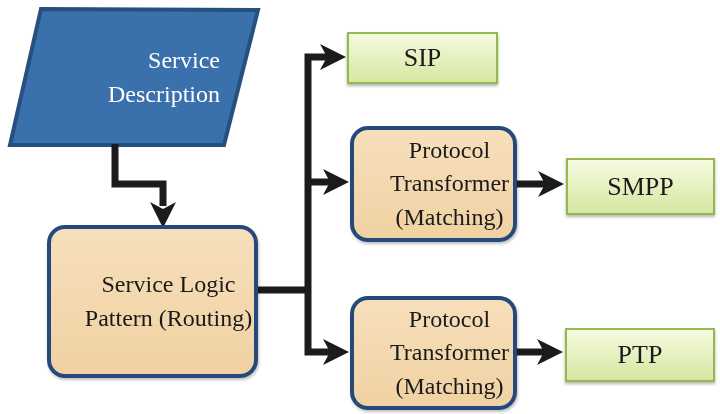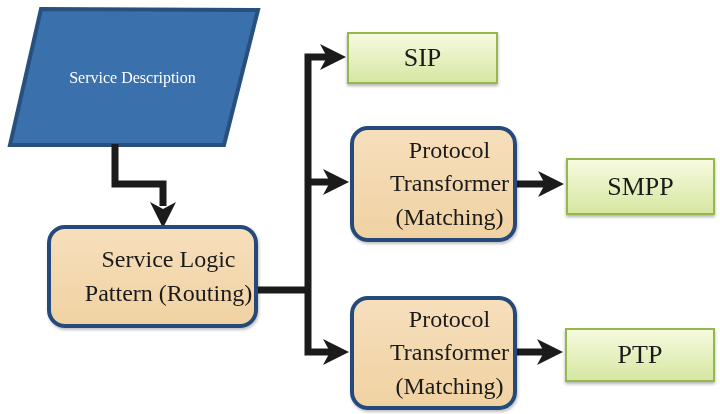--- a/index.html
+++ b/index.html
@@ -44,26 +44,26 @@
   .endpoint{
     background:linear-gradient(180deg,var(--endpoint-fill-top),var(--endpoint-fill-bottom));
     border:2px solid var(--endpoint-border);
     border-radius:0;
     box-shadow:0 2px 3px rgba(0,0,0,0.3);
     font-size:26px;
   }
   .input-label{
     position:absolute;z-index:1;
     display:flex;align-items:center;justify-content:center;
-    text-align:center;
+    text-align:right;
     color:var(--input-text);
-    font-size:16px;line-height:1.4;
+    font-size:24px;line-height:1.4;
   }
   
-  .pos-service-logic{left:47px;top:225px;width:211px;height:103px;}
+  .pos-service-logic{left:47px;top:225px;width:211px;height:153px;}
   .pos-pt1{left:350px;top:126px;width:167px;height:116px;}
   .pos-pt2{left:350px;top:296px;width:167px;height:114px;}
   .pos-sip{left:347px;top:32px;width:151px;height:52px;}
   .pos-smpp{left:566px;top:158px;width:149px;height:57px;}
   .pos-ptp{left:565px;top:328px;width:150px;height:54px;}
   .pos-desc-label{left:45px;top:38px;width:175px;height:80px;}
 </style>
 </head>
 <body>
 

